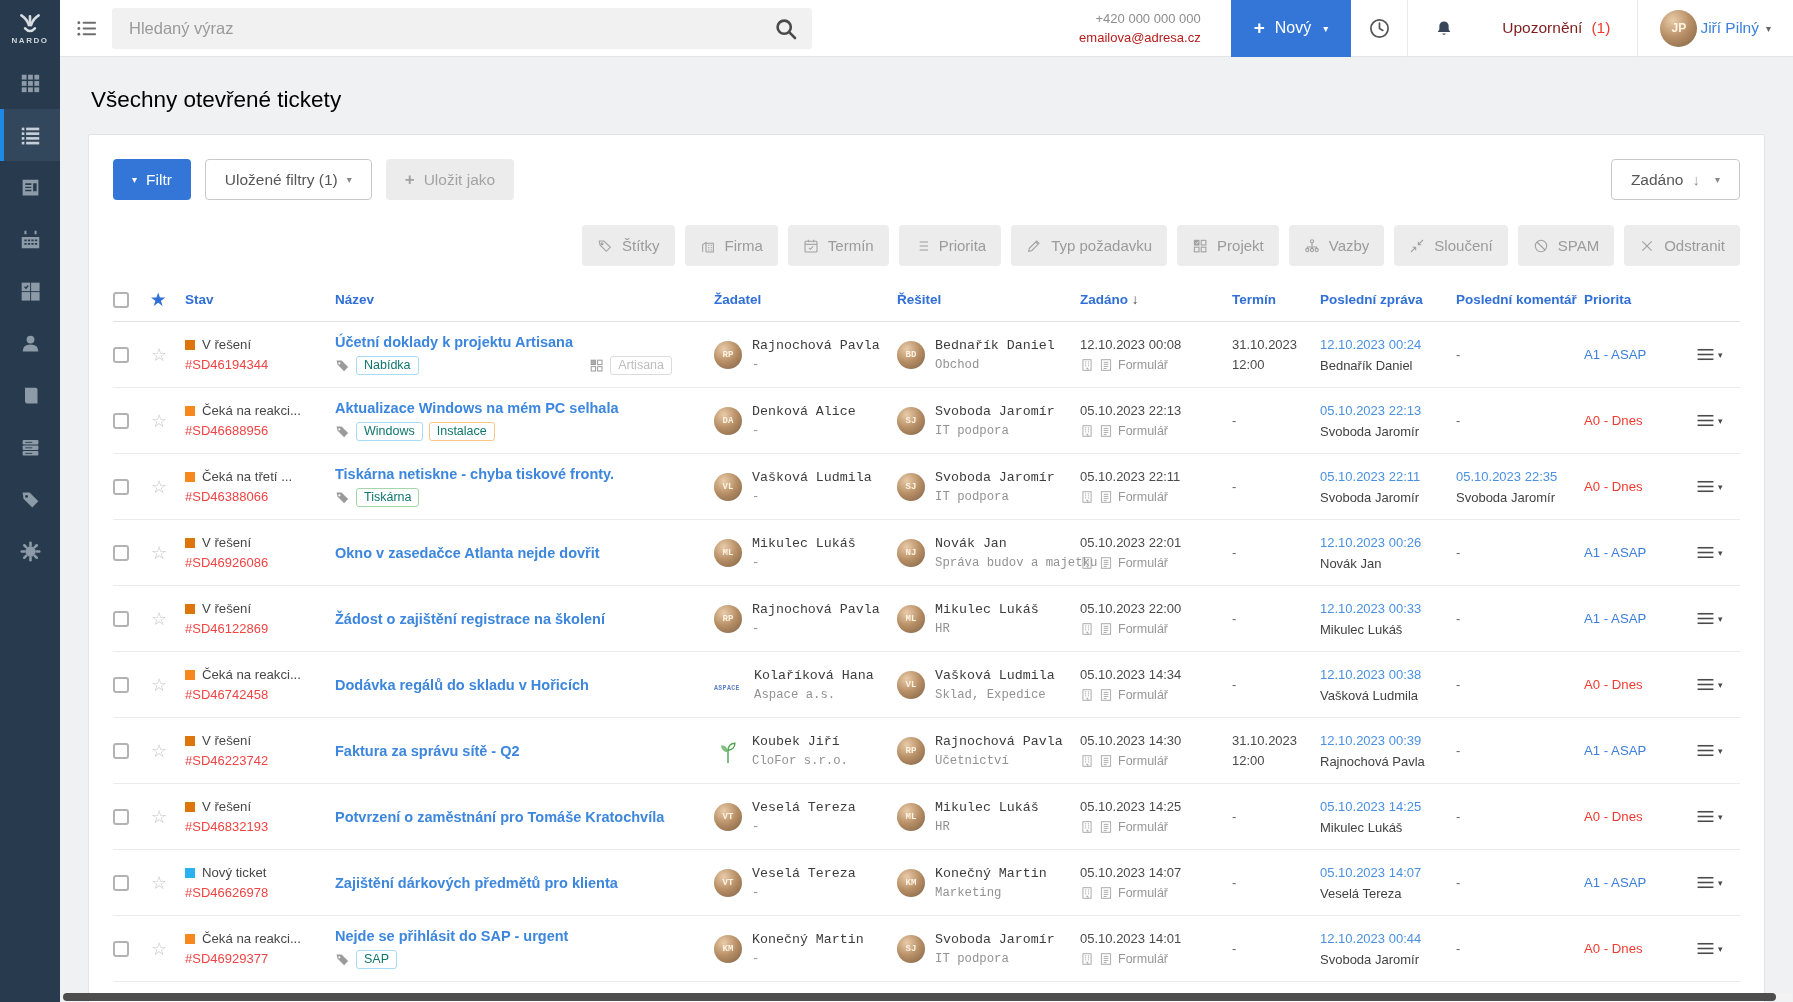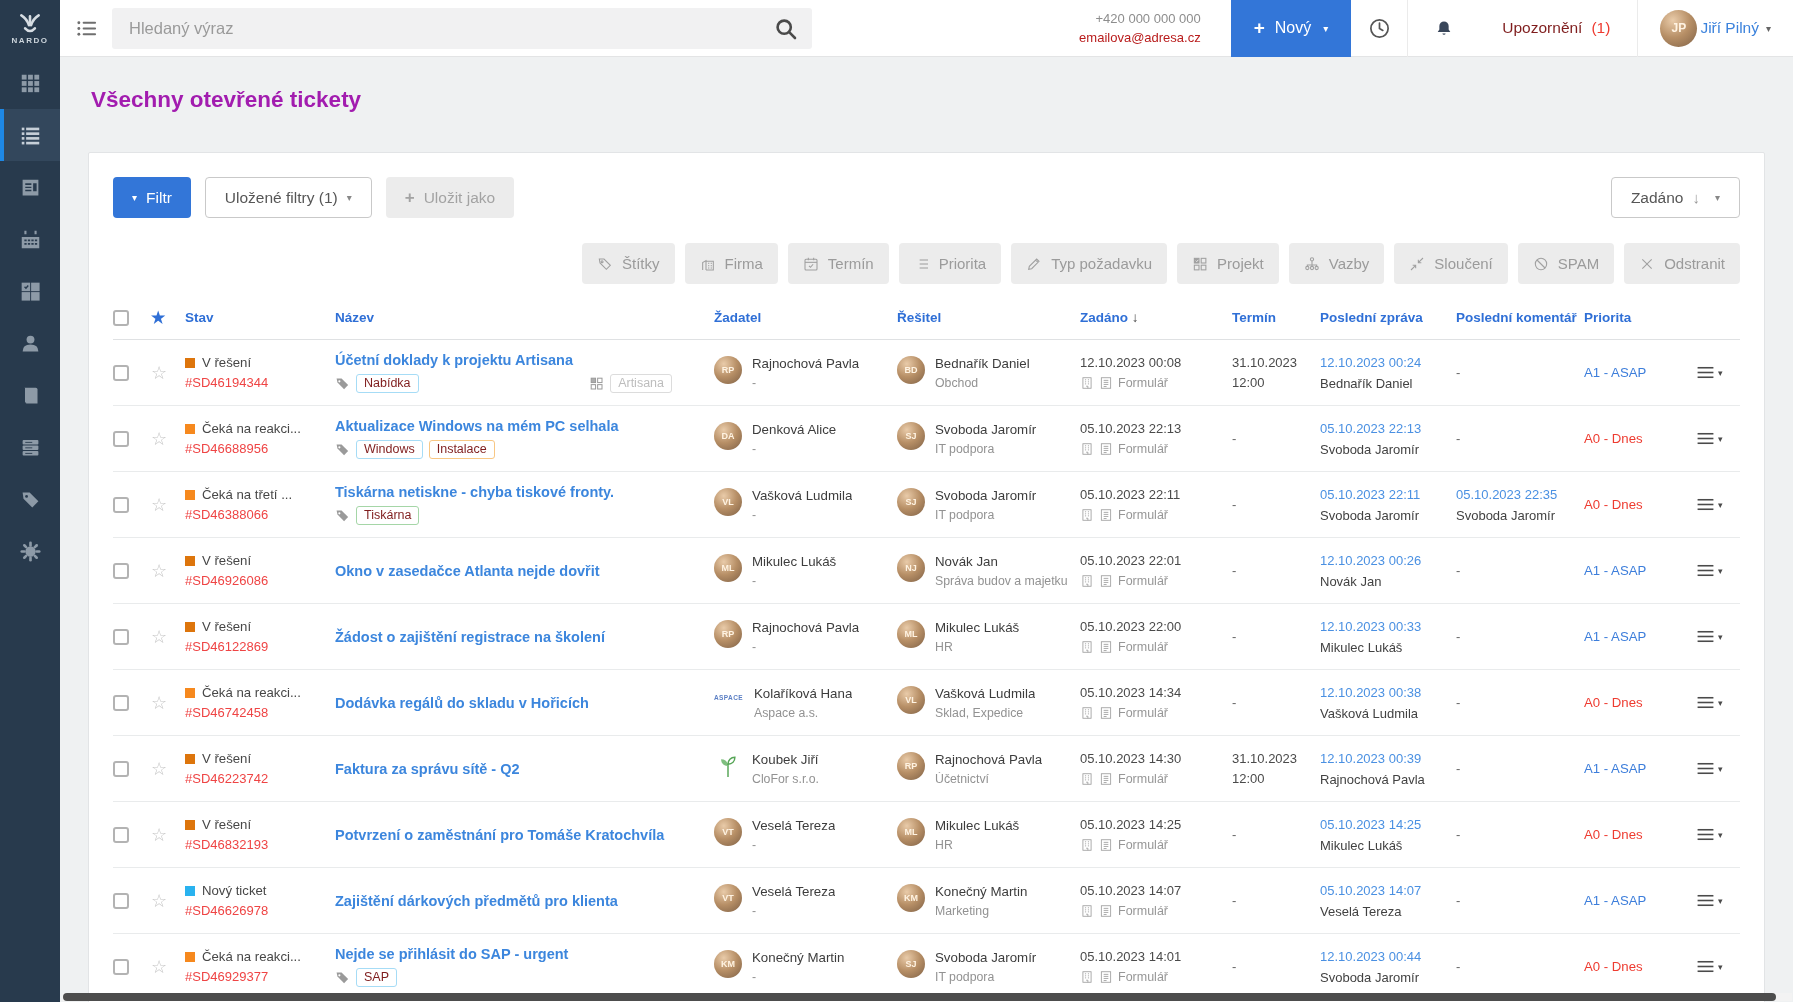--- a/index.html
+++ b/index.html
@@ -36,21 +36,21 @@
   .notif .nlabel { color:#7f1d1d;margin-left:40px; }
   .notif .ncount { color:#ee3b30; }
   .userbox { display:flex; align-items:center; gap:3px; padding:0 22px; cursor:pointer; }
   .uname { color:#3b82dc; font-size:15.5px; }
   .ucaret { color:#666; font-size:10px; margin-left:4px; }
   .avatar { border-radius:50%; background:radial-gradient(circle at 35% 28%, #e9cba9 0%, #b78f66 48%, #7e6045 100%); color:#fff3e2; display:flex; align-items:center; justify-content:center; font-weight:700; }
   .avatar.lg { width:37px; height:37px; font-size:12px; }
 
   
   .page { padding:0 28px; flex:1; }
-  h1 { font-size:22.5px; font-weight:700; color:#a21caf; margin:30px 0 39px 3px; }
+  h1 { font-size:22.5px; font-weight:400; color:#000000; margin:30px 0 21px 3px; }
   .card { background:#fff; border:1px solid #e2e4e6; border-radius:2px; padding:24px; }
 
   .btn { height:41px; border-radius:4px; display:inline-flex; align-items:center; gap:9px; padding:0 19px; font-size:15.5px; cursor:pointer; border:none; font-family:inherit; }
   .btn-blue { background:#3376d8; color:#fff; }
   .btn-outline { background:#fff; border:1px solid #c9c9c9; color:#565656; }
   .btn-gray { background:#ececec; color:#a3a3a3; }
   .caret-sm { font-size:10px; }
   .fil-row { display:flex; align-items:center; gap:14px; }
   .sort-btn { margin-left:auto; }
   .sort-arrow { color:#999; font-weight:700; font-size:15px; }
@@ -67,25 +67,25 @@
   .cb { width:16px; height:16px; border:2px solid #b3b3b3; border-radius:3px; background:#fff; cursor:pointer; }
   .star-h { color:#2f6fd6; font-size:16px; cursor:pointer; }
   .star { color:#c6c6c6; font-size:18px; cursor:pointer; }
   .line1 { display:flex; align-items:center; gap:7px; }
   .sq { width:10px; height:10px; flex:0 0 10px; }
   .st-label { color:#474747; font-size:13.2px; white-space:nowrap; overflow:hidden; }
   .tid { color:#ef4444; margin-top:5px; font-size:13px; }
   .title-link { color:#3c86dd; font-weight:700; font-size:14.5px; text-decoration:none; cursor:pointer; display:inline-block; }
   .tags { display:flex; align-items:center; gap:6px; margin-top:6px; }
   .tag-ic svg { width:15px; height:15px; fill:#9a9a9a; display:block; }
-  .badge { border:1px solid; border-radius:3px; color:#7f1d1d; font-size:12.5px; padding:1px 7px 2px; background:#fff; white-space:nowrap; }
+  .badge { border:1px solid; border-radius:3px; color:#0f766e; font-size:12.5px; padding:1px 7px 2px; background:#fff; white-space:nowrap; }
   .proj { margin-left:auto; display:flex; align-items:center; gap:6px; margin-right:42px; }
   .proj svg { width:15px; height:15px; stroke:#9a9a9a; fill:none; stroke-width:1.6; }
   .badge.gray { border-color:#dcdcdc; color:#bdbdbd; }
-  .person { display:flex; align-items:flex-start; gap:10px; }
+  .person { display:flex; align-items:center; gap:10px;font-family:Liberation Mono, monospace; }
   .avatar.sm { width:28px; height:28px; font-size:9px; flex:0 0 28px; }
   .avatar-logo { width:30px; flex:0 0 30px; font-size:6.5px; font-weight:700; color:#5b7fc4; letter-spacing:.4px; padding-top:8px; }
   .avatar-plant { width:28px; flex:0 0 28px; display:flex; justify-content:center; padding-top:2px; }
   .p-name { color:#3d3d3d; font-size:13.3px; white-space:nowrap; overflow:hidden; }
   .p-sub { color:#929292; font-size:12.3px; margin-top:5px; white-space:nowrap; overflow:hidden; }
   .d-date { color:#4a4a4a; font-size:13px; }
   .d-via { display:flex; align-items:center; gap:5px; margin-top:6px; color:#979797; font-size:12.5px; }
   .d-via svg { width:14px; height:14px; stroke:#9a9a9a; fill:none; stroke-width:1.4; }
   .due-d, .due-t { color:#4a4a4a; font-size:13px; }
   .due-t { margin-top:5px; }

